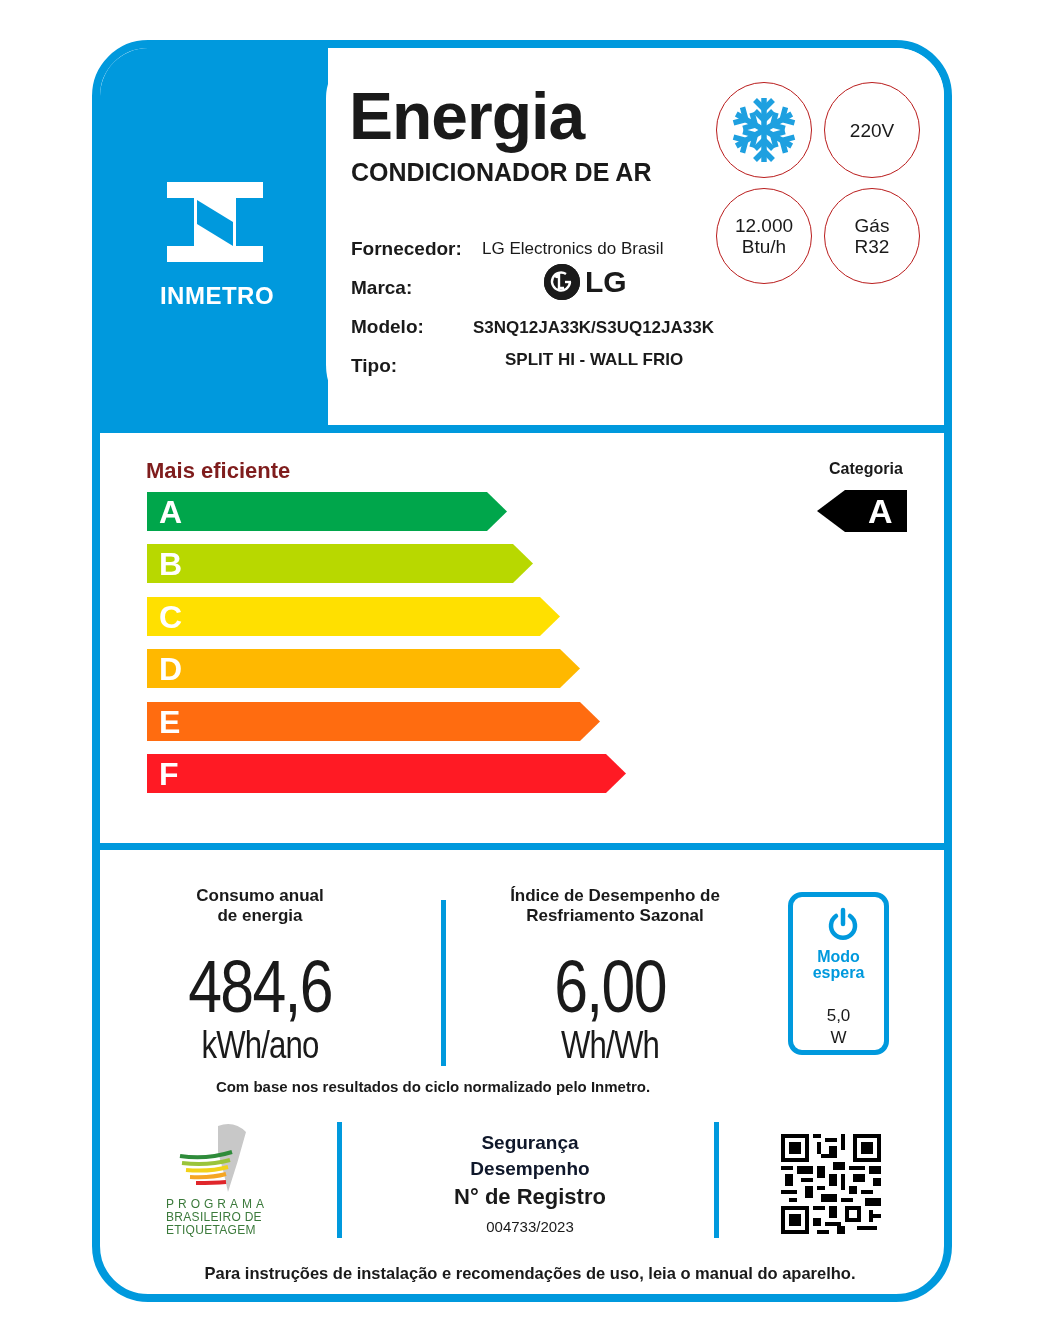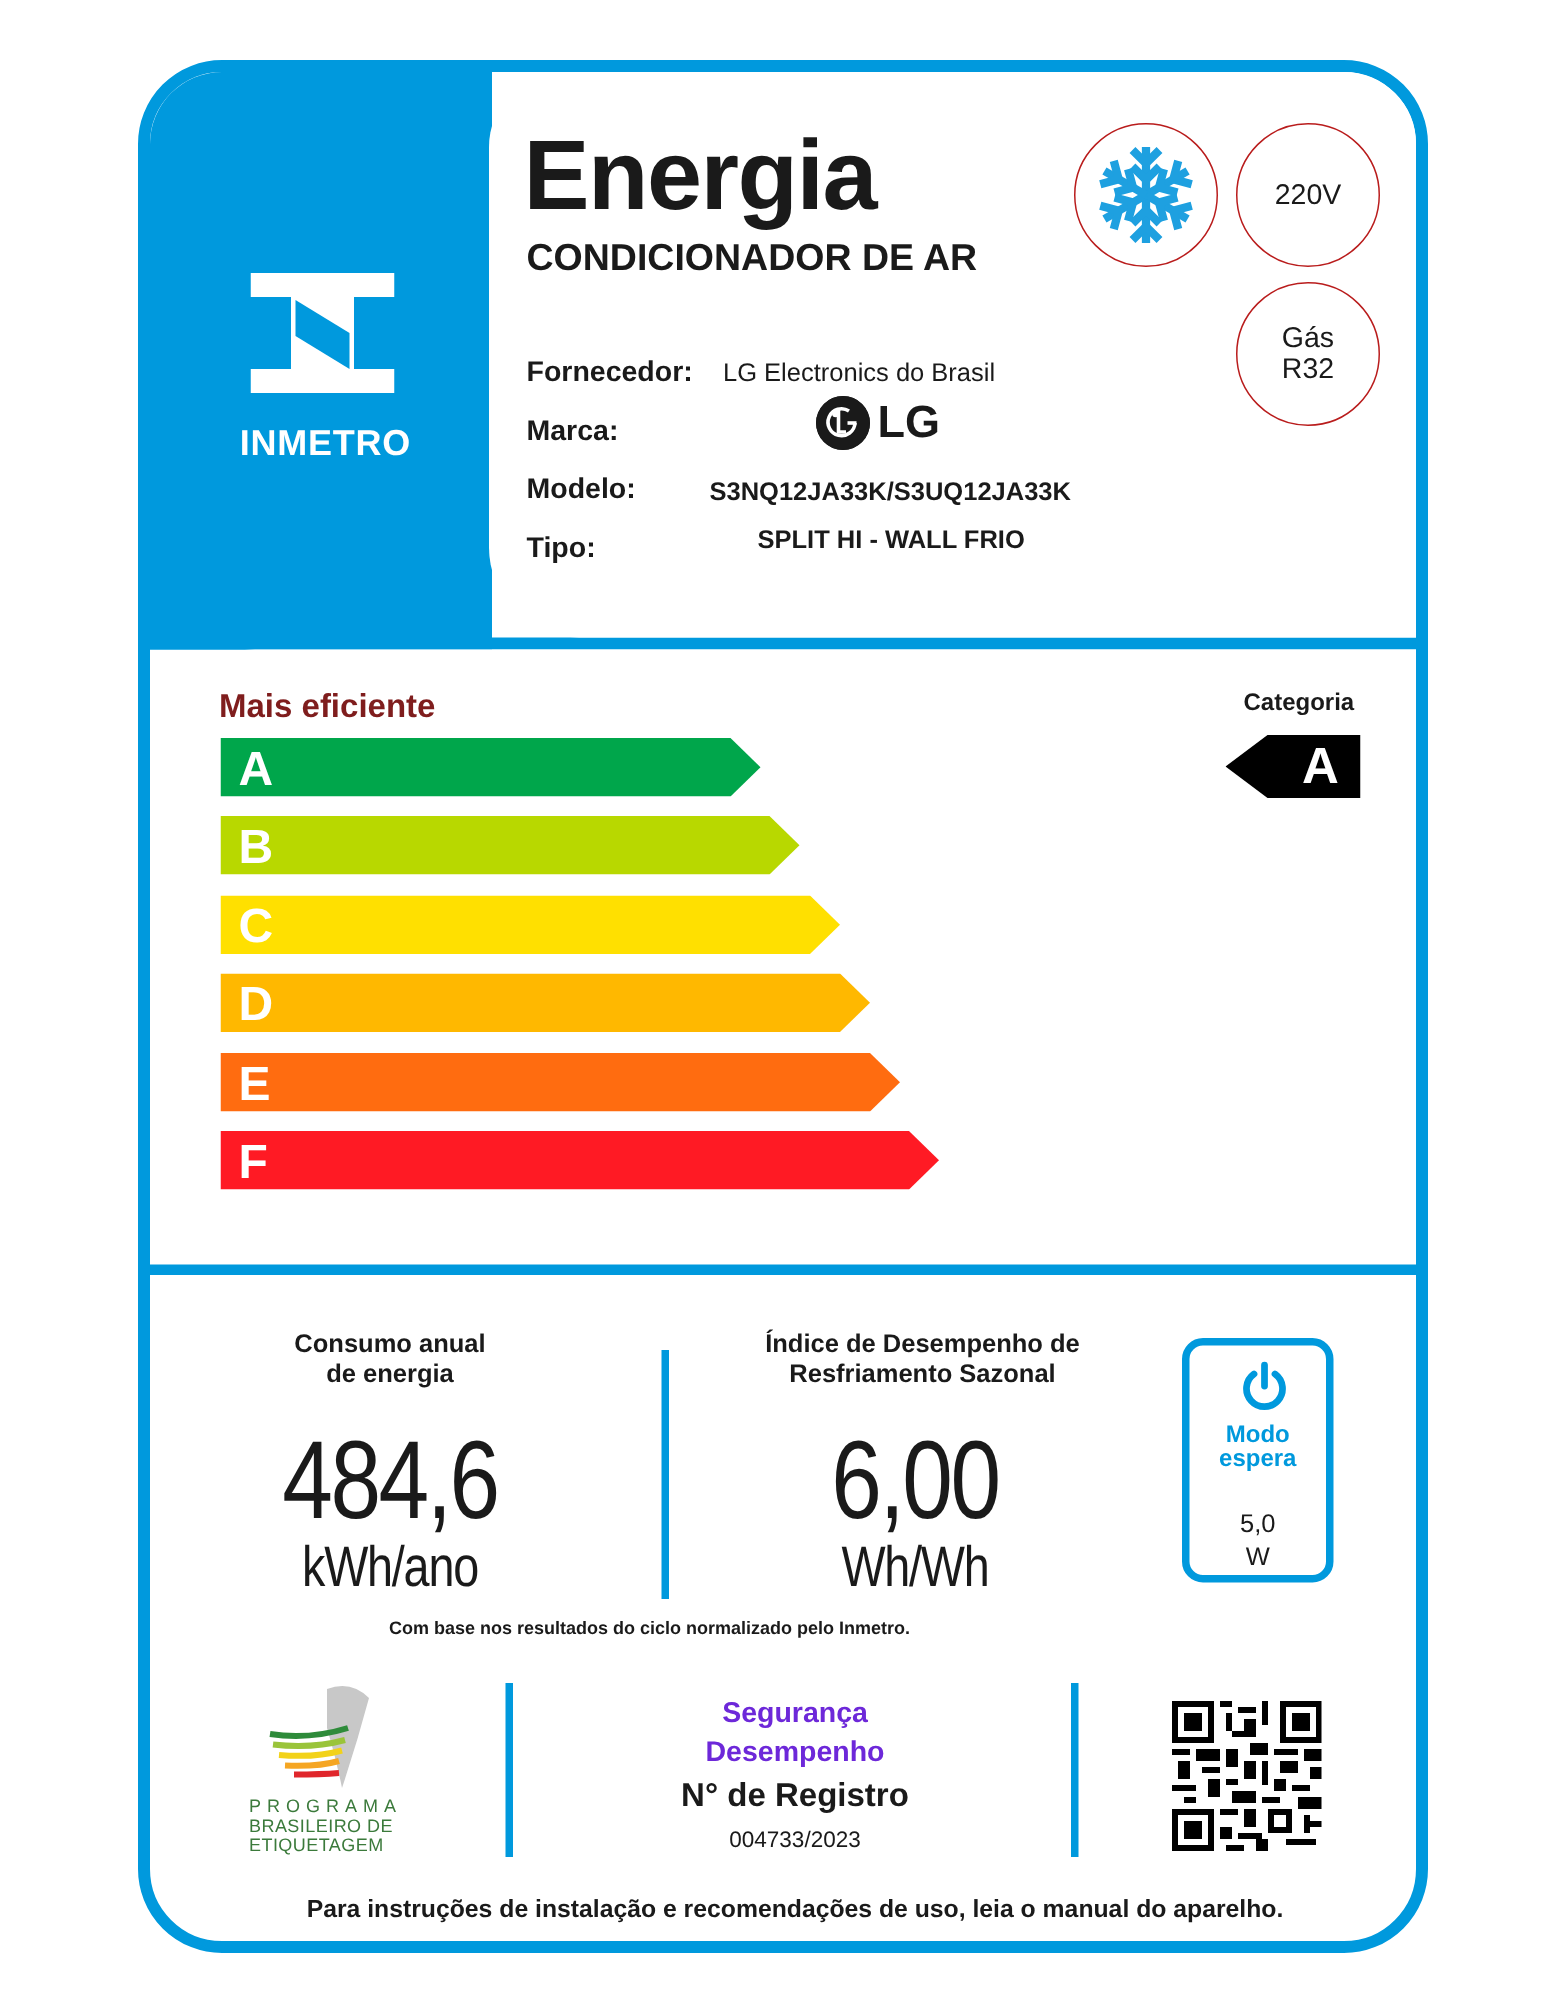--- a/index.html
+++ b/index.html
@@ -69,26 +69,26 @@
   .metric-unit { position: absolute; font-size: 38px; text-align: center; color: #1a1a1a; transform: scaleX(0.82); transform-origin: center; letter-spacing: -1px; }
   .vline { position: absolute; width: 5px; background: #0099dd; }
 
   .standby {
     position: absolute; left: 688px; top: 844px; width: 101px; height: 163px;
     border: 5px solid #0099dd; border-radius: 14px; text-align: center;
   }
   .standby-label { color: #0099dd; font-weight: bold; font-size: 16px; line-height: 16px; position: absolute; left: 0; width: 100%; top: 52px; }
   .standby-value { position: absolute; left: 0; width: 100%; top: 108px; font-size: 17px; line-height: 22px; color: #1a1a1a; }
 
-  .note { position: absolute; left: 0; width: 666px; top: 1030px; text-align: center; font-size: 12px; font-weight: bold; color: #1a1a1a; }
+  .note { position: absolute; left: 0; width: 666px; top: 1030px; text-align: center; font-size: 15px; font-weight: bold; color: #1a1a1a; }
 
   .pbe { position: absolute; left: 66px; top: 1074px; width: 130px; }
   .pbe-text { position: absolute; left: 0; top: 76px; width: 130px; font-size: 12px; line-height: 13px; color: #3b7a3b; letter-spacing: 0.3px; }
 
-  .seg-1 { position: absolute; left: 330px; width: 200px; text-align: center; font-size: 19px; font-weight: bold; color: #6d28d9; }
+  .seg-1 { position: absolute; left: 330px; width: 200px; text-align: center; font-size: 19px; font-weight: bold; color: #0f172a; }
   .seg-reg { position: absolute; left: 330px; width: 200px; text-align: center; font-size: 22px; font-weight: bold; color: #1a1a1a; }
   .seg-num { position: absolute; left: 330px; width: 200px; text-align: center; font-size: 15px; color: #1a1a1a; }
 
   .qr { position: absolute; left: 681px; top: 1086px; width: 100px; height: 100px; }
 
   .footer { position: absolute; left: 0; width: 860px; top: 1216px; text-align: center; font-size: 16.5px; font-weight: bold; color: #1a1a1a; }
 </style>
 </head>
 <body>
 
@@ -147,20 +147,24 @@
         <use href="#arm" transform="rotate(60)"></use>
         <use href="#arm" transform="rotate(120)"></use>
         <use href="#arm" transform="rotate(180)"></use>
         <use href="#arm" transform="rotate(240)"></use>
         <use href="#arm" transform="rotate(300)"></use>
       </g>
     </svg>
   </div>
   <div class="circle" style="left:724px; top:34px;">
     <span>220V</span>
+  </div>
+  <div class="circle" style="left:616px; top:140px;">
+    <span>12.000</span>
+    <span>Btu/h</span>
   </div>
   <div class="circle" style="left:724px; top:140px;">
     <span>Gás</span>
     <span>R32</span>
   </div>
 
   <div class="more-eff">Mais eficiente</div>
 
   <div class="bar" style="top:444px;">
     <svg width="362" height="39">

